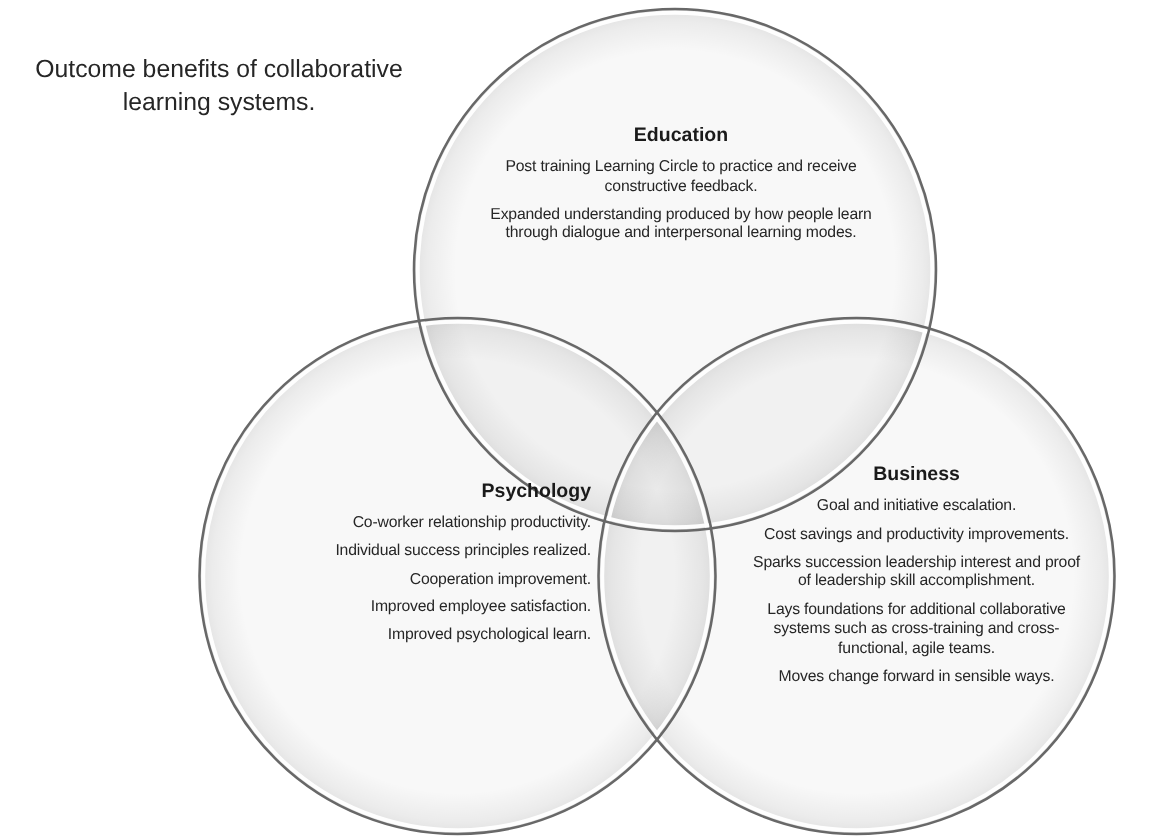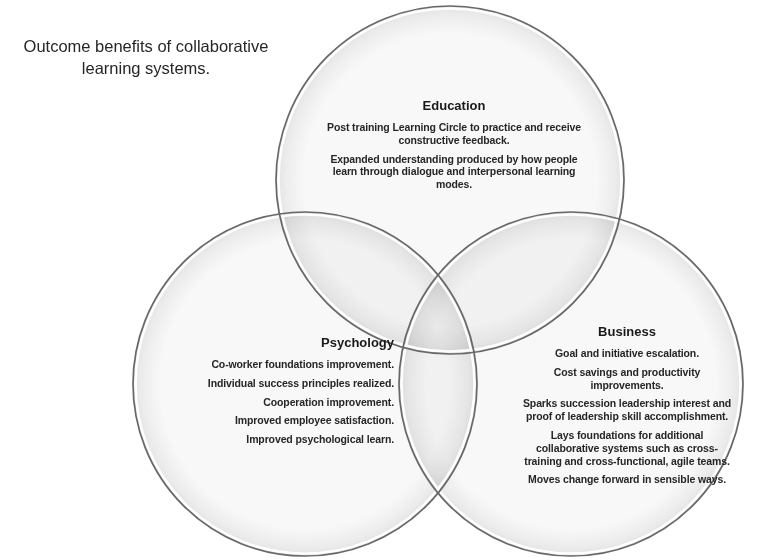--- a/index.html
+++ b/index.html
@@ -17,36 +17,35 @@
     position: absolute;
     left: 4px; top: 36px; width: 284px;
     text-align: center;
     font-size: 16.5px;
     line-height: 1.32;
     color: #262626;
   }
 
   .set { position: absolute; text-align: center; color: #262626; }
   .set h3 {
-    margin: 16px 0 8px 0;
+    margin: 0 0 8px 0;
     font-size: 13px;
     line-height: 15px;
     font-weight: bold;
     color: #1a1a1a;
   }
   .set .items p {
     margin: 0 0 6px 0;
     font-size: 10.5px;
     line-height: 1.22;
     letter-spacing: -0.12px;
-    font-weight: bold;
   }
   .set-education  { left: 322px; top: 82px;  width: 264px; }
   .set-psychology { left: 192px; top: 319px; width: 202px; text-align: right; }
-  .set-business   { left: 518px; top: 308px; width: 218px; }
+  .set-business   { left: 502px; top: 308px; width: 218px; }
 </style>
 </head>
 <body>
 
 <div class="stage">
 
   <svg class="venn" width="768" height="560" viewBox="0 0 768 560">
     <defs>
       <radialGradient id="edgeShade" cx="50%" cy="50%" r="50%">
         <stop offset="0%" stop-color="#000000" stop-opacity="0"></stop>
@@ -79,21 +78,21 @@
     <h3>Education</h3>
     <div class="items">
         <p>Post training Learning Circle to practice and receive constructive feedback.</p>
         <p>Expanded understanding produced by how people learn through dialogue and interpersonal learning modes.</p>
       </div>
   </div>
 
   <div class="set set-psychology">
     <h3>Psychology</h3>
     <div class="items">
-        <p>Co-worker foundations improvement.</p>
+        <p>Co-worker relationship productivity.</p>
         <p>Individual success principles realized.</p>
         <p>Cooperation improvement.</p>
         <p>Improved employee satisfaction.</p>
         <p>Improved psychological learn.</p>
       </div>
   </div>
 
   <div class="set set-business">
     <h3>Business</h3>
     <div class="items">

